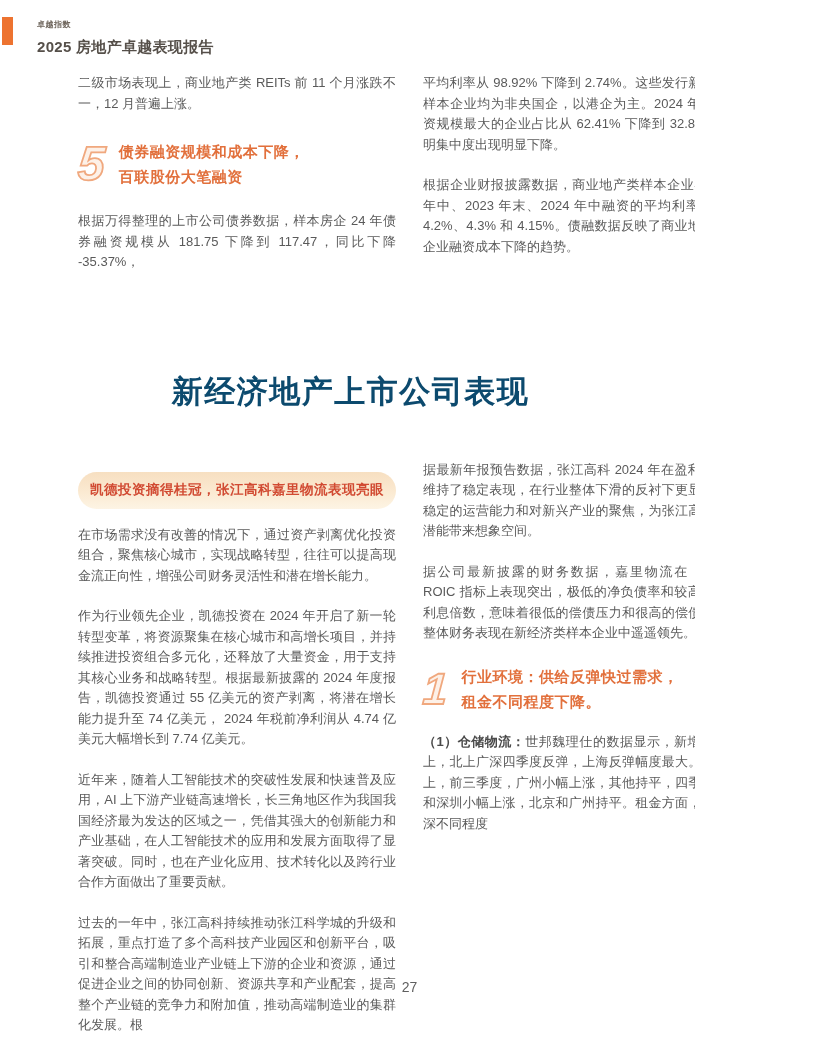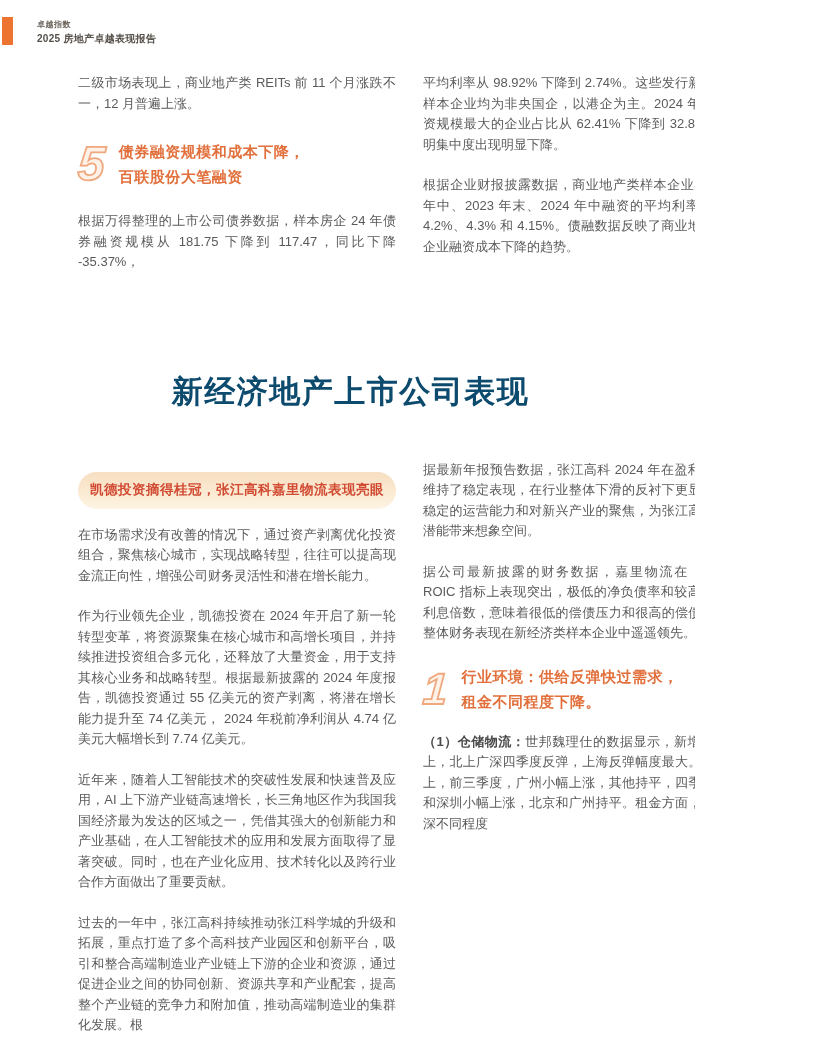--- a/index.html
+++ b/index.html
@@ -11,21 +11,21 @@
     background: #ffffff;
     font-family: "Liberation Sans", "DejaVu Sans", sans-serif;
     overflow: hidden;
   }
 
   
   .header { position: absolute; top: 17px; left: 2px; display: flex; align-items: flex-start; }
   .logo-bar { width: 11px; height: 28px; background: #ED7330; }
   .logo-text { margin-left: 24px; padding-top: 2px; }
   .logo-line1 { font-size: 8px; font-weight: bold; color: #6E655C; letter-spacing: .5px; }
-  .logo-line2 { font-size: 10px; font-weight: bold; color: #554F49; margin-top: 2px; letter-spacing: .3px; }
+  .logo-line2 { font-size: 15px; font-weight: bold; color: #554F49; margin-top: 8px; letter-spacing: .3px; }
 
   
   .content { position: absolute; left: 78px; top: 0; width: 663px; }
   .two-col { display: flex; gap: 27px; }
   .col { width: 318px; }
 
   p.body {
     font-size: 13px;
     line-height: 20.5px;
     color: #5A5A5A;
@@ -143,14 +143,17 @@
             <span class="nowrap">行业环境：供给反弹快过需求，</span><br>
             <span class="nowrap">租金不同程度下降。</span>
           </span>
         </div>
         <p class="body"><strong>（1）仓储物流：</strong><span>世邦魏理仕的数据显示，新增供应量上，北上广深四季度反弹，上海反弹幅度最大。空置率上，前三季度，广州小幅上涨，其他持平，四季度上海和深圳小幅上涨，北京和广州持平。租金方面，北上广深不同程度</span></p>
       </div>
     </section>
 
   </div>
 
+  <footer class="footer">
+    <span>27</span>
+  </footer>
 
 </div>
 
 </body></html>

